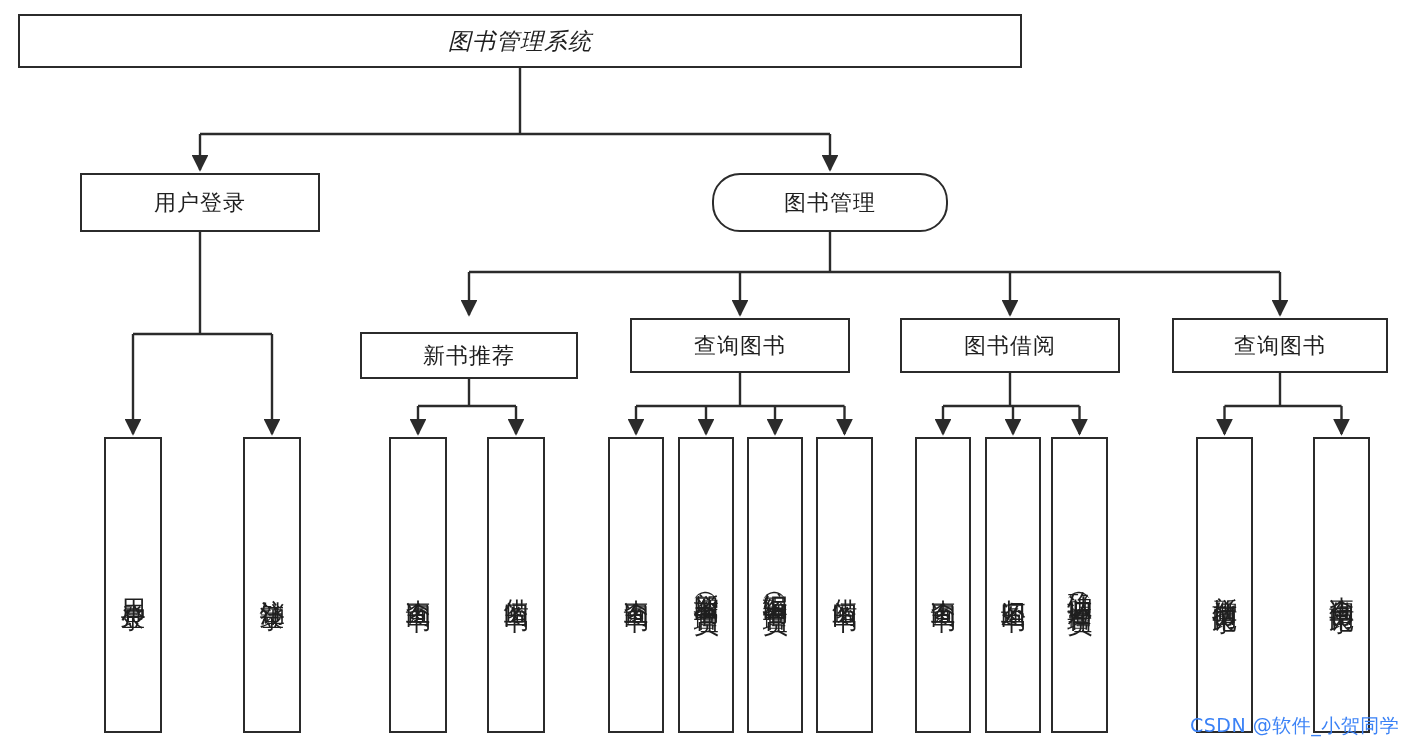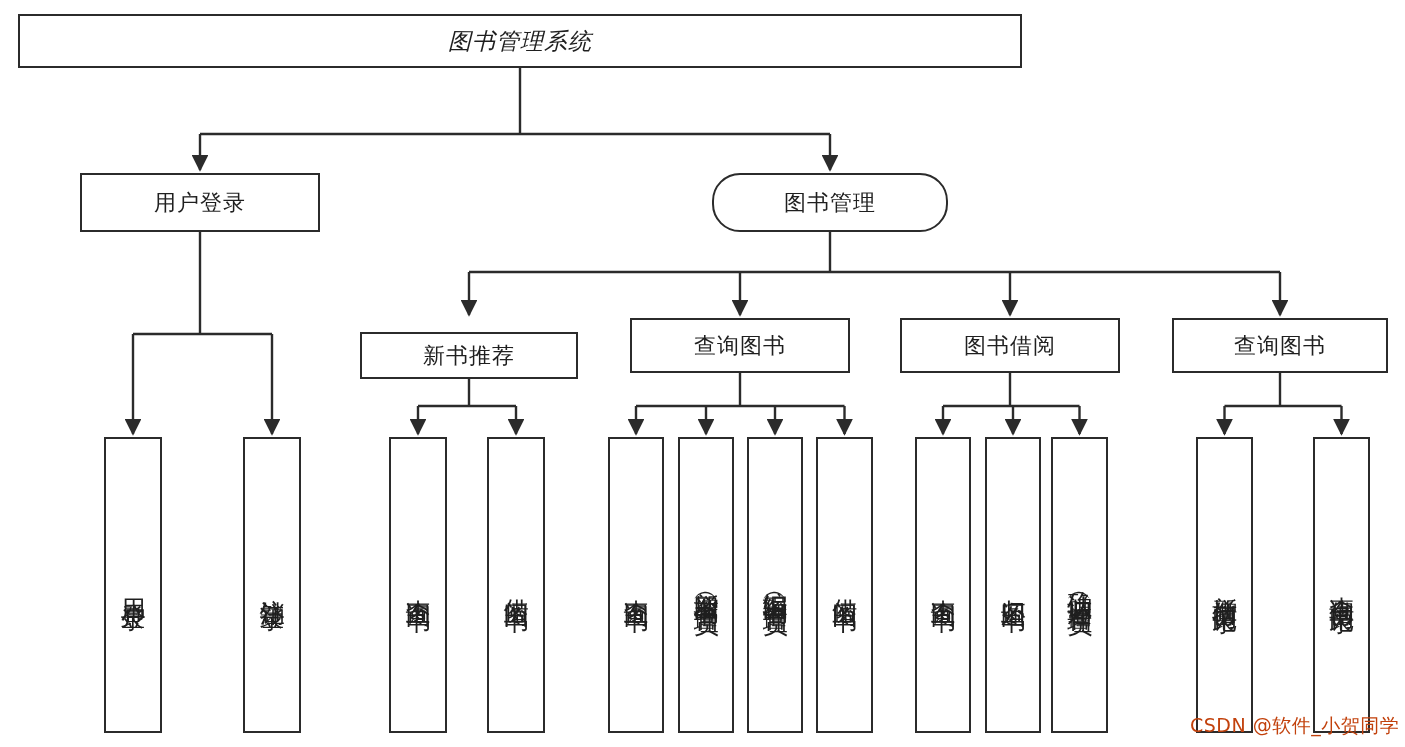--- a/index.html
+++ b/index.html
@@ -66,21 +66,21 @@
     margin: 0 auto;
   }
   .node.vert.center .label {
     align-self: center;
   }
   .watermark {
     position: absolute;
     left: 1190px;
     top: 713px;
     font-size: 19px;
-    color: #c2410c;
+    color: #3b82f6;
     white-space: nowrap;
     letter-spacing: 0.5px;
     font-family: "DejaVu Sans", "Liberation Sans", sans-serif;
   }
 </style>
 </head>
 <body>
 
 <div id="canvas">
 

